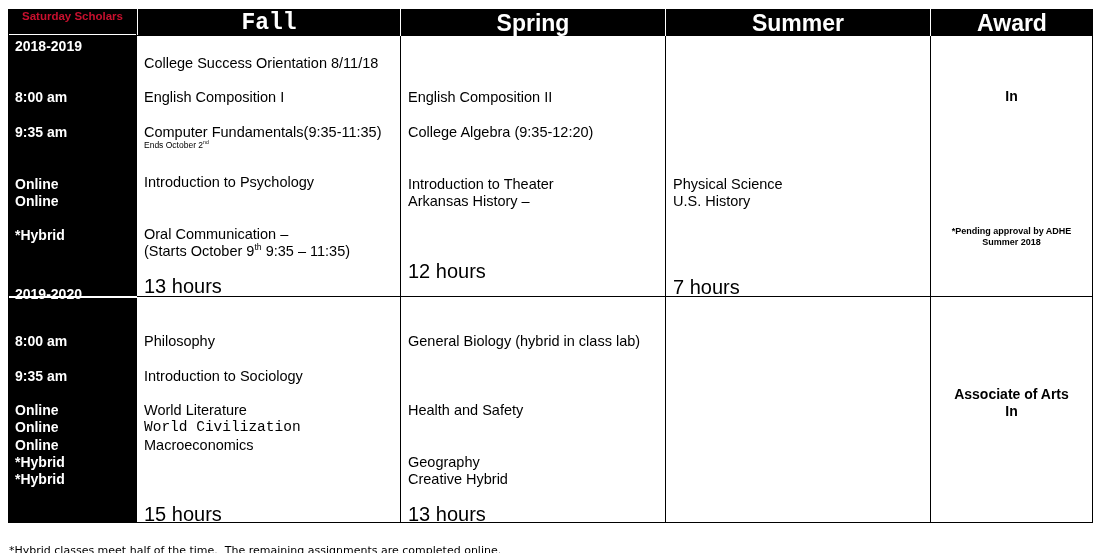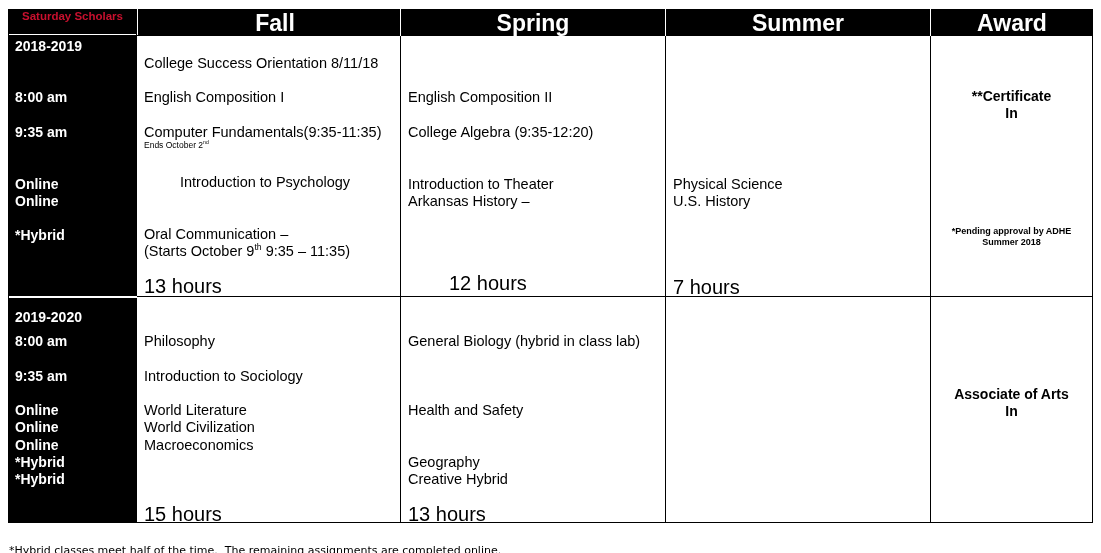--- a/index.html
+++ b/index.html
@@ -22,21 +22,21 @@
 </head>
 <body>
 
 <div class="abs blackcell" style="left:8px; top:9px; width:1085px; height:27px;"></div>
 <div class="abs brand" style="left:9px; top:10px; width:127px; text-align:center;">Saturday Scholars</div>
 <div class="hline" style="left:9px; top:34px; width:127px; background:#fff;"></div>
 <div class="vline" style="left:137px; top:9px; height:26px; background:#fff;"></div>
 <div class="vline" style="left:400px; top:9px; height:27px; background:#fff;"></div>
 <div class="vline" style="left:665px; top:9px; height:27px; background:#fff;"></div>
 <div class="vline" style="left:930px; top:9px; height:27px; background:#fff;"></div>
-<div class="abs hdr" style="left:144px; top:9px; width:262px;">Fall</div>
+<div class="abs hdr" style="left:138px; top:9px; width:262px;font-family:Liberation Mono, monospace;">Fall</div>
 <div class="abs hdr" style="left:401px; top:9px; width:264px;">Spring</div>
 <div class="abs hdr" style="left:666px; top:9px; width:264px;">Summer</div>
 <div class="abs hdr" style="left:931px; top:9px; width:162px;">Award</div>
 
 <div class="abs blackcell" style="left:8px; top:36px; width:129px; height:487px;"></div>
 <div class="hline" style="left:9px; top:296px; width:128px; height:2px; background:#fff;"></div>
 
 <div class="vline" style="left:400px; top:36px; height:487px;"></div>
 <div class="vline" style="left:665px; top:36px; height:487px;"></div>
 <div class="vline" style="left:930px; top:36px; height:487px;"></div>
@@ -48,57 +48,56 @@
 <div class="abs lbl" style="left:15px; top:89px;">8:00 am</div>
 <div class="abs lbl" style="left:15px; top:124px;">9:35 am</div>
 <div class="abs lbl" style="left:15px; top:176px;">Online</div>
 <div class="abs lbl" style="left:15px; top:193px;">Online</div>
 <div class="abs lbl" style="left:15px; top:227px;">*Hybrid</div>
 
 <div class="abs course" style="left:144px; top:55px;">College Success Orientation 8/11/18</div>
 <div class="abs course" style="left:144px; top:89px;">English Composition I</div>
 <div class="abs course" style="left:144px; top:124px;">Computer Fundamentals(9:35-11:35)</div>
 <div class="abs small" style="left:144px; top:140px;"><span>Ends October 2</span><sup>nd</sup></div>
-<div class="abs course" style="left:144px; top:174px;margin-left:36px;">Introduction to Psychology</div>
+<div class="abs course" style="left:144px; top:174px;">Introduction to Psychology</div>
 <div class="abs course" style="left:144px; top:226px;">Oral Communication –</div>
 <div class="abs course" style="left:144px; top:243px;"><span>(Starts October 9</span><sup>th</sup><span> 9:35 – 11:35)</span></div>
 <div class="abs hours" style="left:144px; top:278px;">13 hours</div>
 
 <div class="abs course" style="left:408px; top:89px;">English Composition II</div>
 <div class="abs course" style="left:408px; top:124px;">College Algebra (9:35-12:20)</div>
 <div class="abs course" style="left:408px; top:176px;">Introduction to Theater</div>
 <div class="abs course" style="left:408px; top:193px;">Arkansas History –</div>
-<div class="abs hours" style="left:408px; top:275px;margin-left:41px;">12 hours</div>
+<div class="abs hours" style="left:408px; top:263px;">12 hours</div>
 
 <div class="abs course" style="left:673px; top:176px;">Physical Science</div>
 <div class="abs course" style="left:673px; top:193px;">U.S. History</div>
 <div class="abs hours" style="left:673px; top:279px;">7 hours</div>
 
 <div class="abs award" style="left:931px; top:88px; width:161px;">
-  <div>**Certificate</div>
   <div>In</div>
 </div>
 <div class="abs pending" style="left:931px; top:226px; width:161px;">
   <div>*Pending approval by ADHE</div>
   <div>Summer 2018</div>
 </div>
 
-<div class="abs lbl" style="left:15px; top:309px;">2019-2020</div>
+<div class="abs lbl" style="left:15px; top:286px;">2019-2020</div>
 <div class="abs lbl" style="left:15px; top:333px;">8:00 am</div>
 <div class="abs lbl" style="left:15px; top:368px;">9:35 am</div>
 <div class="abs lbl" style="left:15px; top:402px;">Online</div>
 <div class="abs lbl" style="left:15px; top:419px;">Online</div>
 <div class="abs lbl" style="left:15px; top:437px;">Online</div>
 <div class="abs lbl" style="left:15px; top:454px;">*Hybrid</div>
 <div class="abs lbl" style="left:15px; top:471px;">*Hybrid</div>
 
 <div class="abs course" style="left:144px; top:333px;">Philosophy</div>
 <div class="abs course" style="left:144px; top:368px;">Introduction to Sociology</div>
 <div class="abs course" style="left:144px; top:402px;">World Literature</div>
-<div class="abs course" style="left:144px; top:419px;">World Civilization</div>
+<div class="abs course" style="left:144px; top:419px;font-family:Liberation Mono, monospace;">World Civilization</div>
 <div class="abs course" style="left:144px; top:437px;">Macroeconomics</div>
 <div class="abs hours" style="left:144px; top:506px;">15 hours</div>
 
 <div class="abs course" style="left:408px; top:333px;">General Biology (hybrid in class lab)</div>
 <div class="abs course" style="left:408px; top:402px;">Health and Safety</div>
 <div class="abs course" style="left:408px; top:454px;">Geography</div>
 <div class="abs course" style="left:408px; top:471px;">Creative Hybrid</div>
 <div class="abs hours" style="left:408px; top:506px;">13 hours</div>
 
 <div class="abs award" style="left:931px; top:386px; width:161px;">

